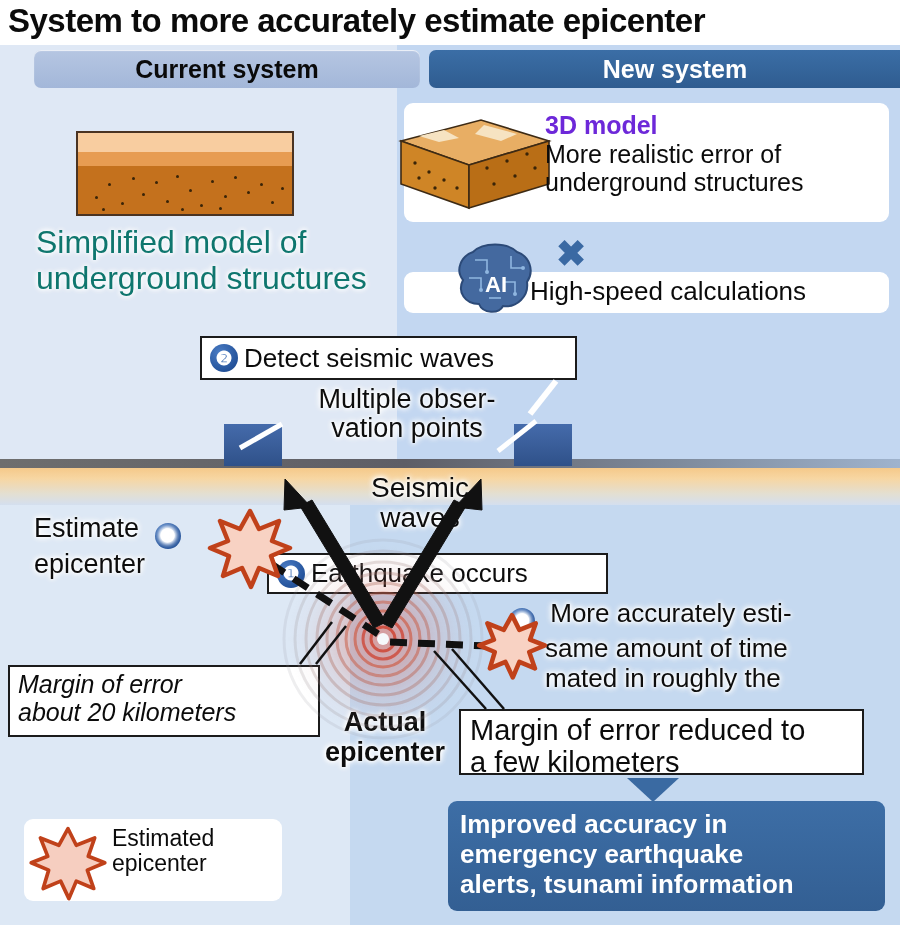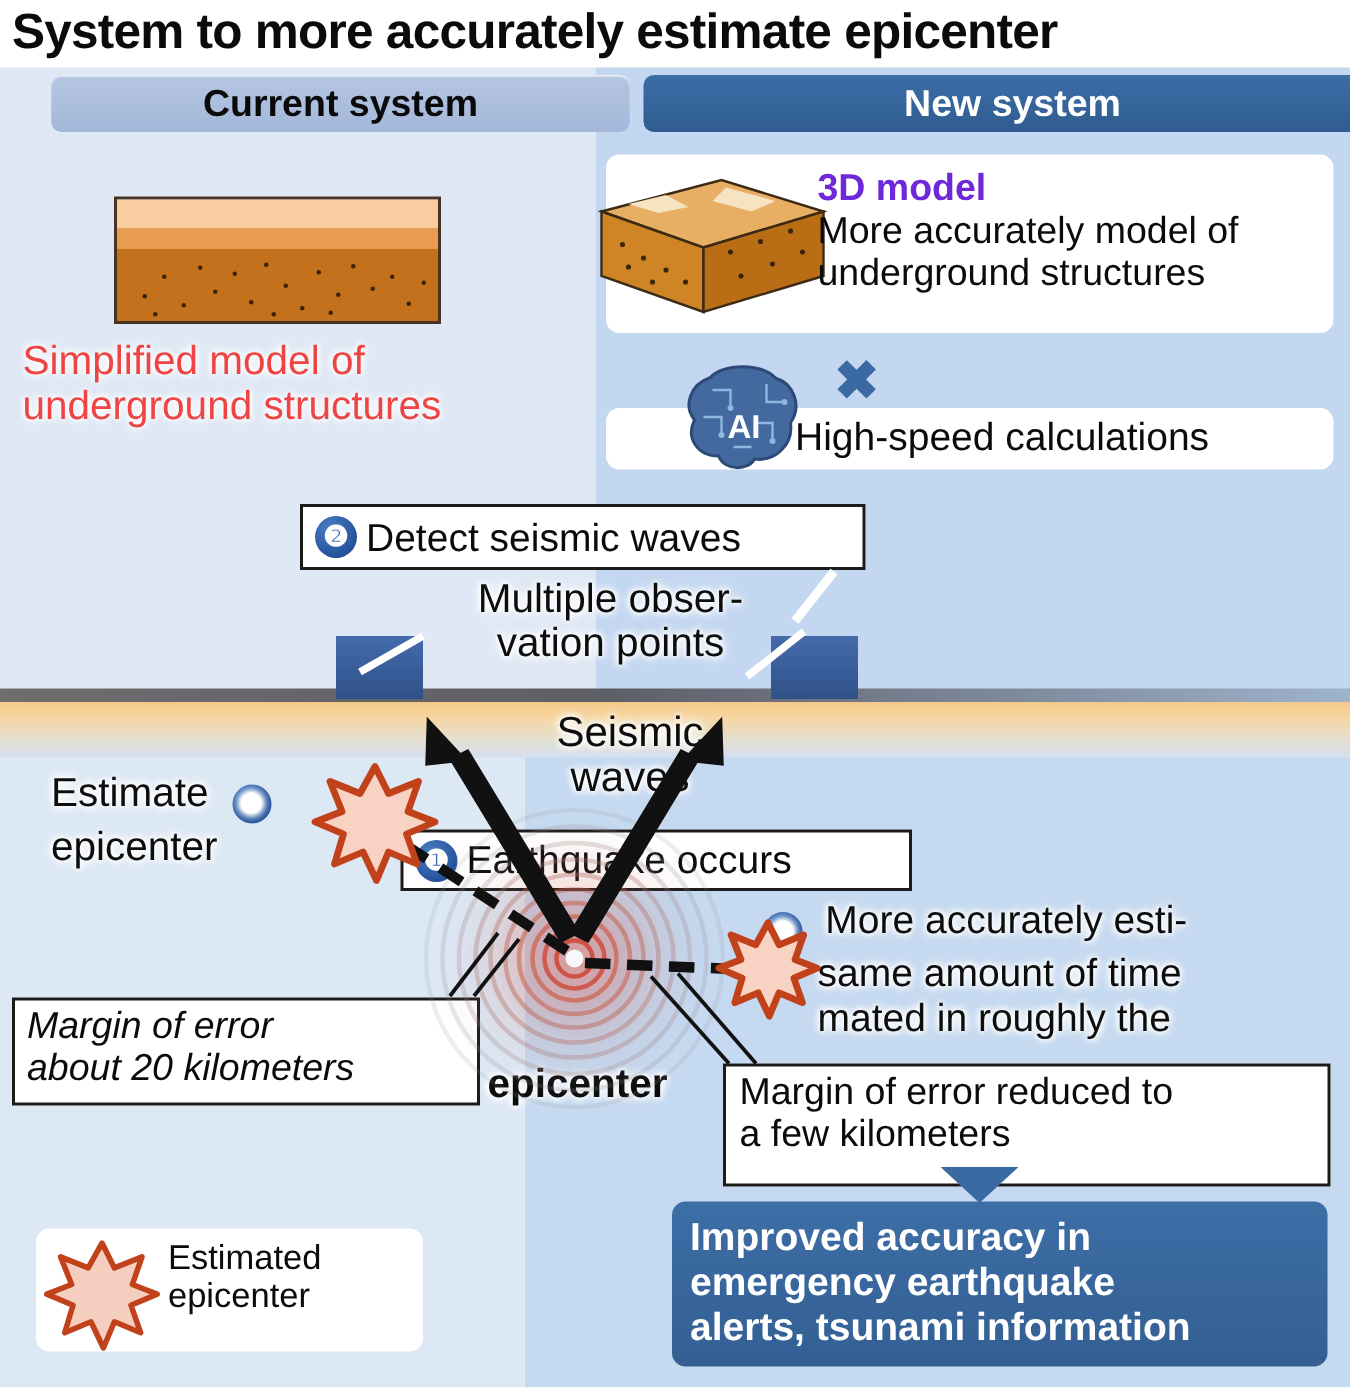--- a/index.html
+++ b/index.html
@@ -75,22 +75,22 @@
   .layer-model{
     position:absolute;left:76px;top:131px;width:218px;height:85px;
     border:2px solid #4a3322;box-sizing:border-box;overflow:hidden;
   }
   .layer-model .l1{height:24%;background:#f8cda0;}
   .layer-model .l2{height:17%;background:#e79c52;}
   .layer-model .l3{height:59%;background:#c4711d;position:relative;}
   .dot{position:absolute;width:3px;height:3px;border-radius:50%;background:#3a2408;}
 
   .cap-left{
-    position:absolute;left:15px;top:225px;width:360px;
-    font-size:27px;color:#ef4444;line-height:1.12;
+    position:absolute;left:36px;top:225px;width:360px;
+    font-size:32px;color:#0f766e;line-height:1.12;
     text-shadow:0 0 6px #fff,0 0 6px #fff,0 0 4px #fff;
   }
 
   
   .card{
     position:absolute;background:#ffffff;border-radius:9px;
   }
   .card-3d{left:404px;top:103px;width:485px;height:119px;}
   .card-ai{left:404px;top:272px;width:485px;height:41px;}
 
@@ -123,22 +123,22 @@
   }
   .co-quake{
     left:267px;top:553px;width:341px;height:41px;
     font-size:26px;display:flex;align-items:center;padding-left:8px;
   }
   .co-margin20{
     left:8px;top:665px;width:312px;height:72px;
     font-size:25px;line-height:1.12;padding:3px 0 0 8px;font-style:italic;
   }
   .co-marginfew{
-    left:482px;top:709px;width:405px;height:82px;
-    font-size:25px;line-height:1.12;padding:3px 0 0 9px;
+    left:459px;top:709px;width:405px;height:66px;
+    font-size:29px;line-height:1.12;padding:3px 0 0 9px;
   }
 
   
   .badge{
     display:inline-flex;align-items:center;justify-content:center;
     width:28px;height:28px;border-radius:50%;
     background:radial-gradient(circle at 35% 30%,#4a7cc4 0%,#24539b 70%,#1d4688 100%);
     color:#fff;font-size:19px;font-weight:bold;
     margin-right:6px;flex:none;
   }
@@ -278,21 +278,21 @@
         <circle cx="118" cy="53" r="1.7"></circle>
       <circle cx="138" cy="46" r="1.7"></circle>
         <circle cx="105" cy="76" r="1.7"></circle>
       <circle cx="126" cy="68" r="1.7"></circle>
         <circle cx="146" cy="60" r="1.7"></circle>
     </g>
   </svg>
 
   <div class="card-3d-text">
     <div class="card-3d-title">3D model</div>
-    <div class="card-3d-sub">More accurately model of</div>
+    <div class="card-3d-sub">More realistic error of</div>
     <div class="card-3d-sub">underground structures</div>
   </div>
 
   <div class="times-mark">✖</div>
 
   <div class="card card-ai"></div>
   <svg class="ai-icon" viewBox="0 0 82 72">
     <path d="M18,10 C28,0 52,0 62,10 C74,14 80,28 72,40 C74,54 62,66 48,64
              C44,72 28,72 24,62 C10,62 2,50 8,38 C0,28 6,14 18,10 Z" fill="#44699f" stroke="#2c4a78" stroke-width="2"></path>
     <g stroke="#8fb6e0" stroke-width="1.6" fill="none">
@@ -351,20 +351,21 @@
     <span class="ln">same amount of time</span>
     <span class="ln">mated in roughly the</span>
   </div>
 
   <div class="callout co-margin20">
     <div>Margin of error</div>
     <div>about 20 kilometers</div>
   </div>
 
   <div class="glow lbl-actual">
+    <div>Actual</div>
     <div>epicenter</div>
   </div>
 
   <div class="callout co-marginfew">
     <div>Margin of error reduced to</div>
     <div>a few kilometers</div>
   </div>
 
   <div class="legend"></div>
   <div class="legend-text">

